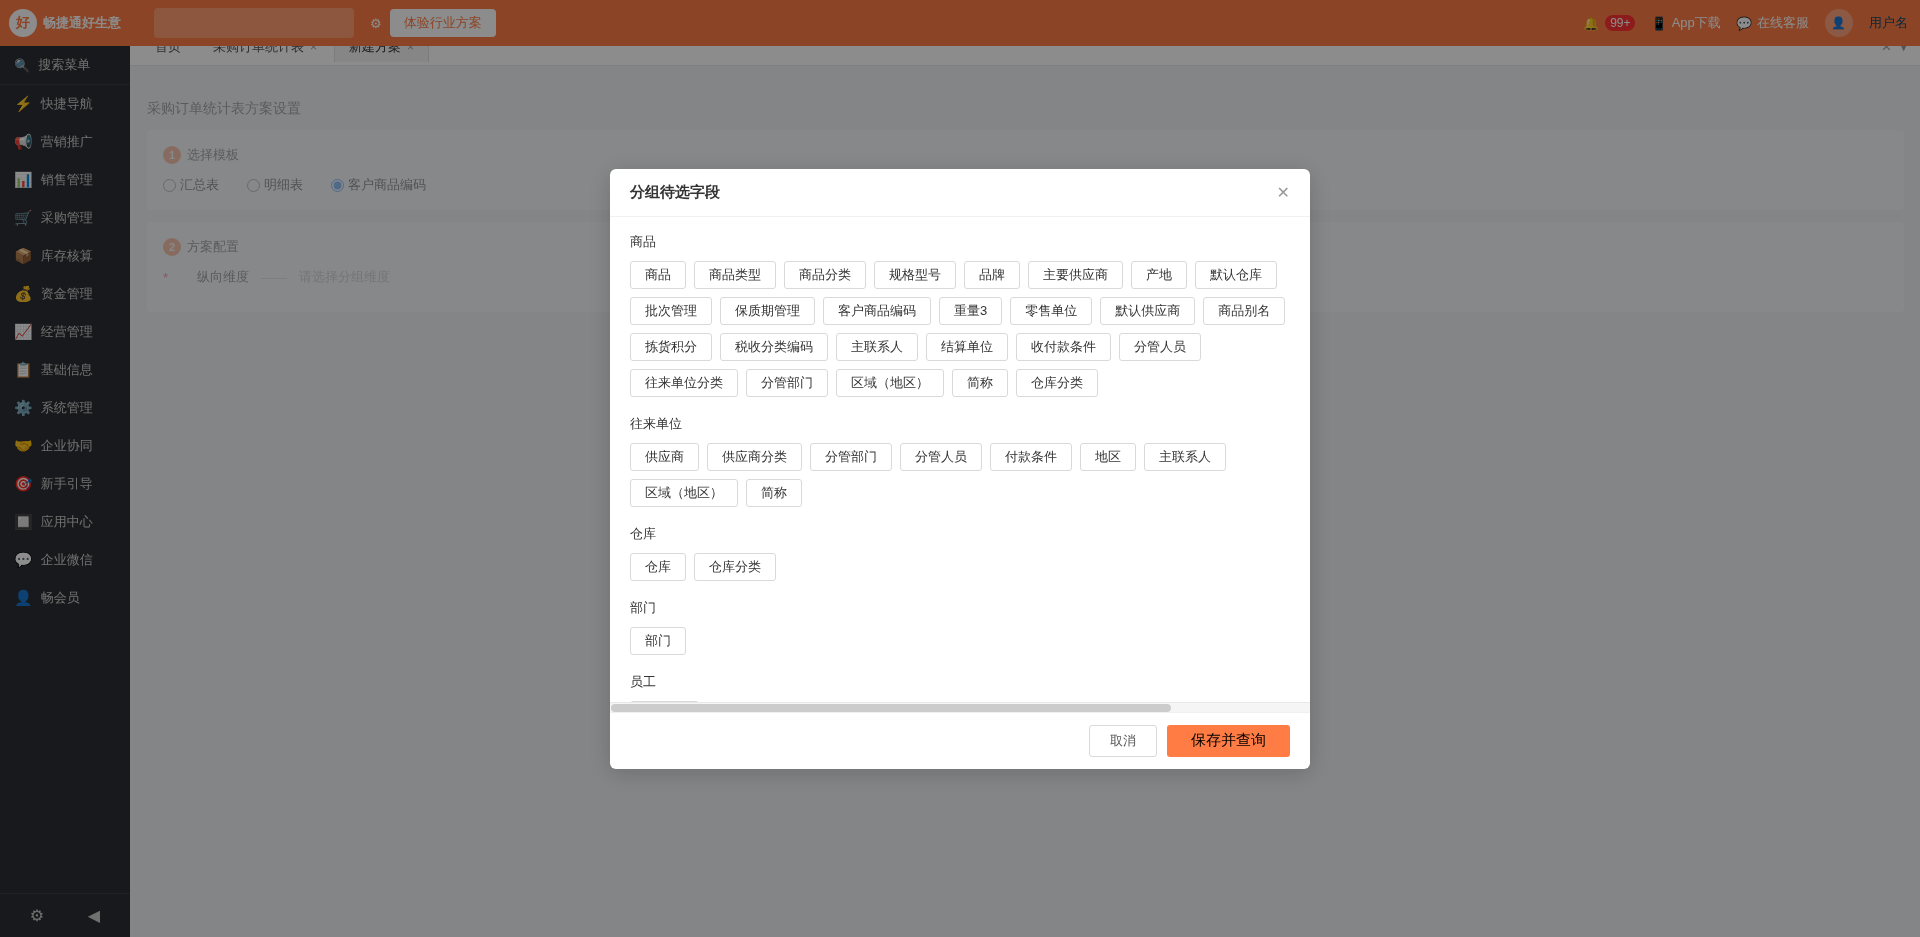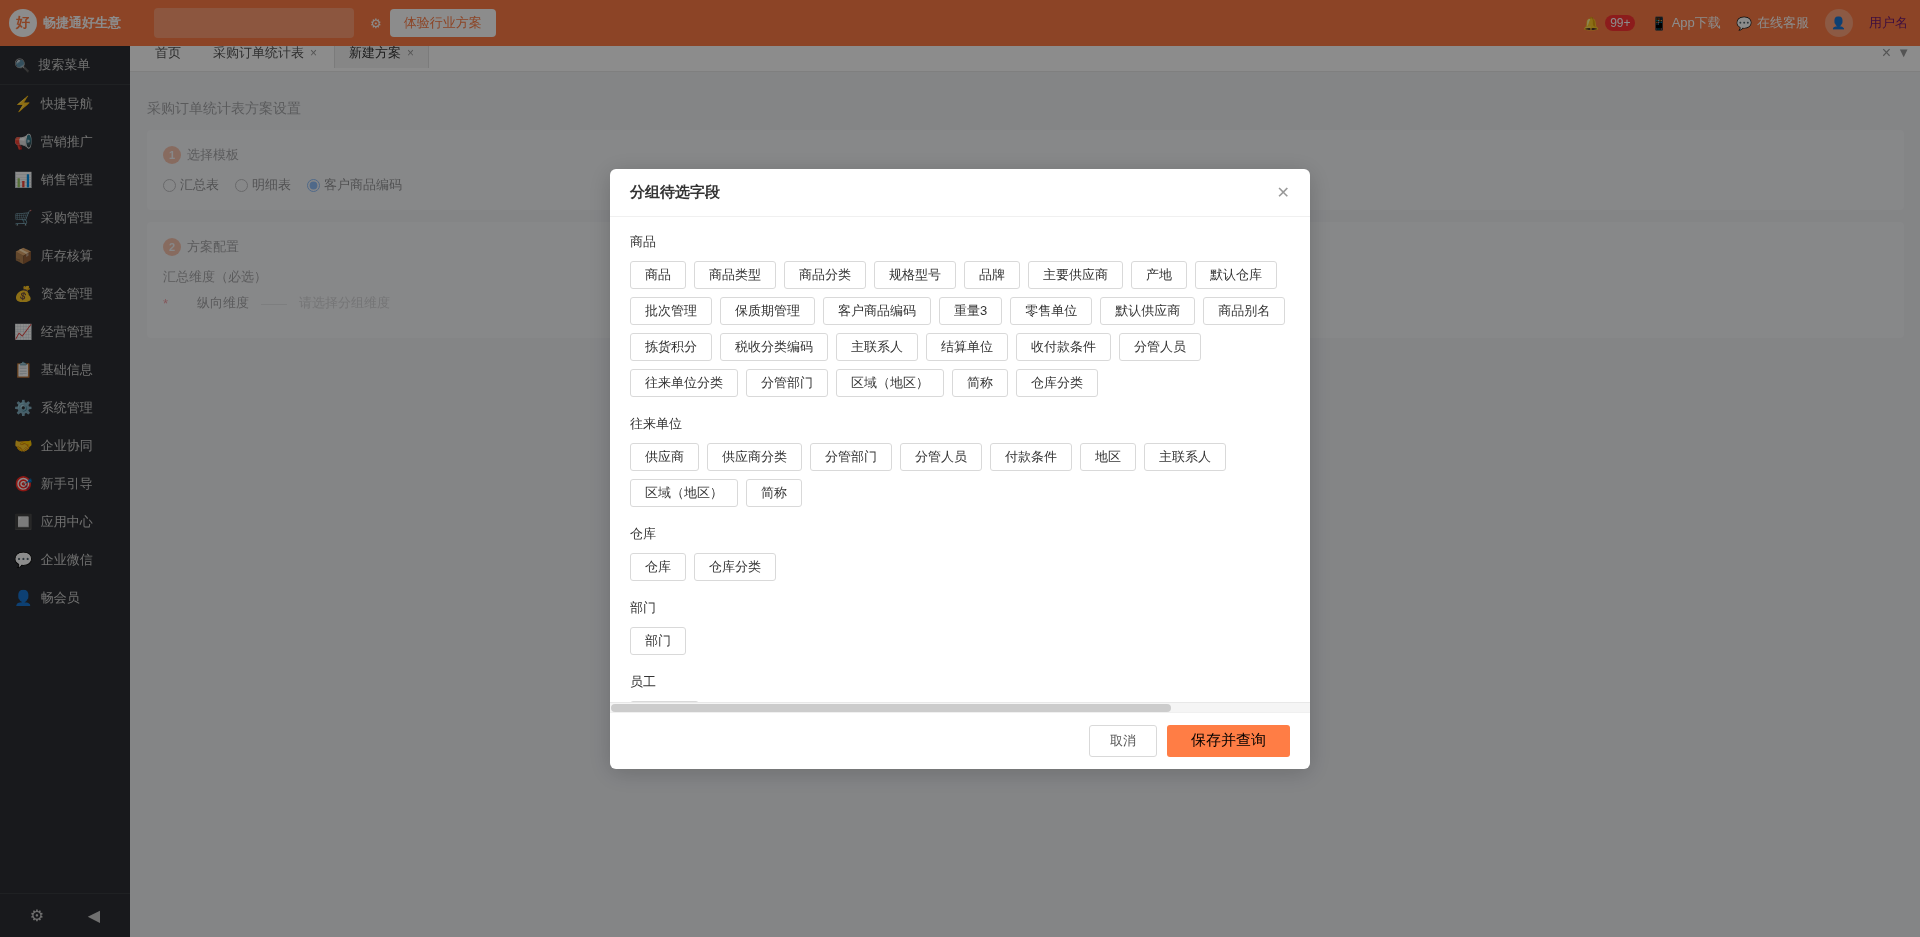--- a/index.html
+++ b/index.html
@@ -41,21 +41,21 @@
 
     
     .tab-bar {
       height: 38px;
       background: #fff;
       border-bottom: 1px solid #e8e8e8;
       display: flex;
       align-items: center;
       padding: 0 10px;
       position: fixed;
-      top: 34px; left: 130px; right: 0;
+      top: 28px; left: 130px; right: 0;
       z-index: 99;
       gap: 2px;
     }
     .tab-item {
       padding: 6px 14px;
       border-radius: 4px 4px 0 0;
       cursor: pointer;
       font-size: 13px;
       color: #555;
       display: flex; align-items: center; gap: 6px;
@@ -218,21 +218,21 @@
     .modal-hscroll {
       height: 10px;
       background: #f5f5f5;
       border-top: 1px solid #e8e8e8;
       position: relative;
       flex-shrink: 0;
     }
 
     
     .bg-content { opacity: 0.4; padding-left: 17px; }
-    .radio-group { display: flex; gap: 16px; align-items: center; font-size: 13px; }
+    .radio-group { display: flex; gap: 28px; align-items: center; font-size: 13px; }
     .radio-group label { display: flex; align-items: center; gap: 4px; cursor: pointer; }
     .form-row { display: flex; align-items: center; gap: 12px; margin-bottom: 10px; }
   </style>
 </head>
 <body>
 
 <div class="sidebar">
   <div class="sidebar-logo">
     <div class="sidebar-logo-icon">好</div>
     <div class="sidebar-logo-text">畅捷通好生意</div>
@@ -316,21 +316,21 @@
       <span>📱</span>
       <span>App下载</span>
     </div>
     <div class="header-right-item">
       <span>💬</span>
       <span>在线客服</span>
     </div>
     <div class="avatar-circle">
       <span style="color:white;font-size:12px;">👤</span>
     </div>
-    <span style="color:#701a75;font-size:13px;cursor:pointer;">用户名</span>
+    <span style="color:#0c4a6e;font-size:13px;cursor:pointer;">用户名</span>
   </div>
 </div>
 
 <div class="tab-bar">
   <div class="tab-item">
     <span>首页</span>
   </div>
   <div class="tab-item">
     <span>采购订单统计表</span>
     <span class="tab-close">×</span>
@@ -363,21 +363,20 @@
         <input type="radio" name="tpl" checked="" style=""> 
           <span>客户商品编码</span>
       </label>
     </div>
   </div>
   <div class="config-card">
     <div class="step-label">
       <div class="step-num">2</div>
       <span>方案配置</span>
     </div>
-    <div style="font-size:13px;color:#333;margin-bottom:8px;">汇总维度（必选）</div>
     <div class="form-row">
       <span style="color:#f5222d;">*</span>
       <span style="font-size:13px;color:#333;margin-left:17px;">纵向维度</span>
       <span style="color:#ccc;">——</span>
       <span style="font-size:13px;color:#aaa;">请选择分组维度</span>
     </div>
   </div>
 </div>
 
 <div class="modal-overlay">

